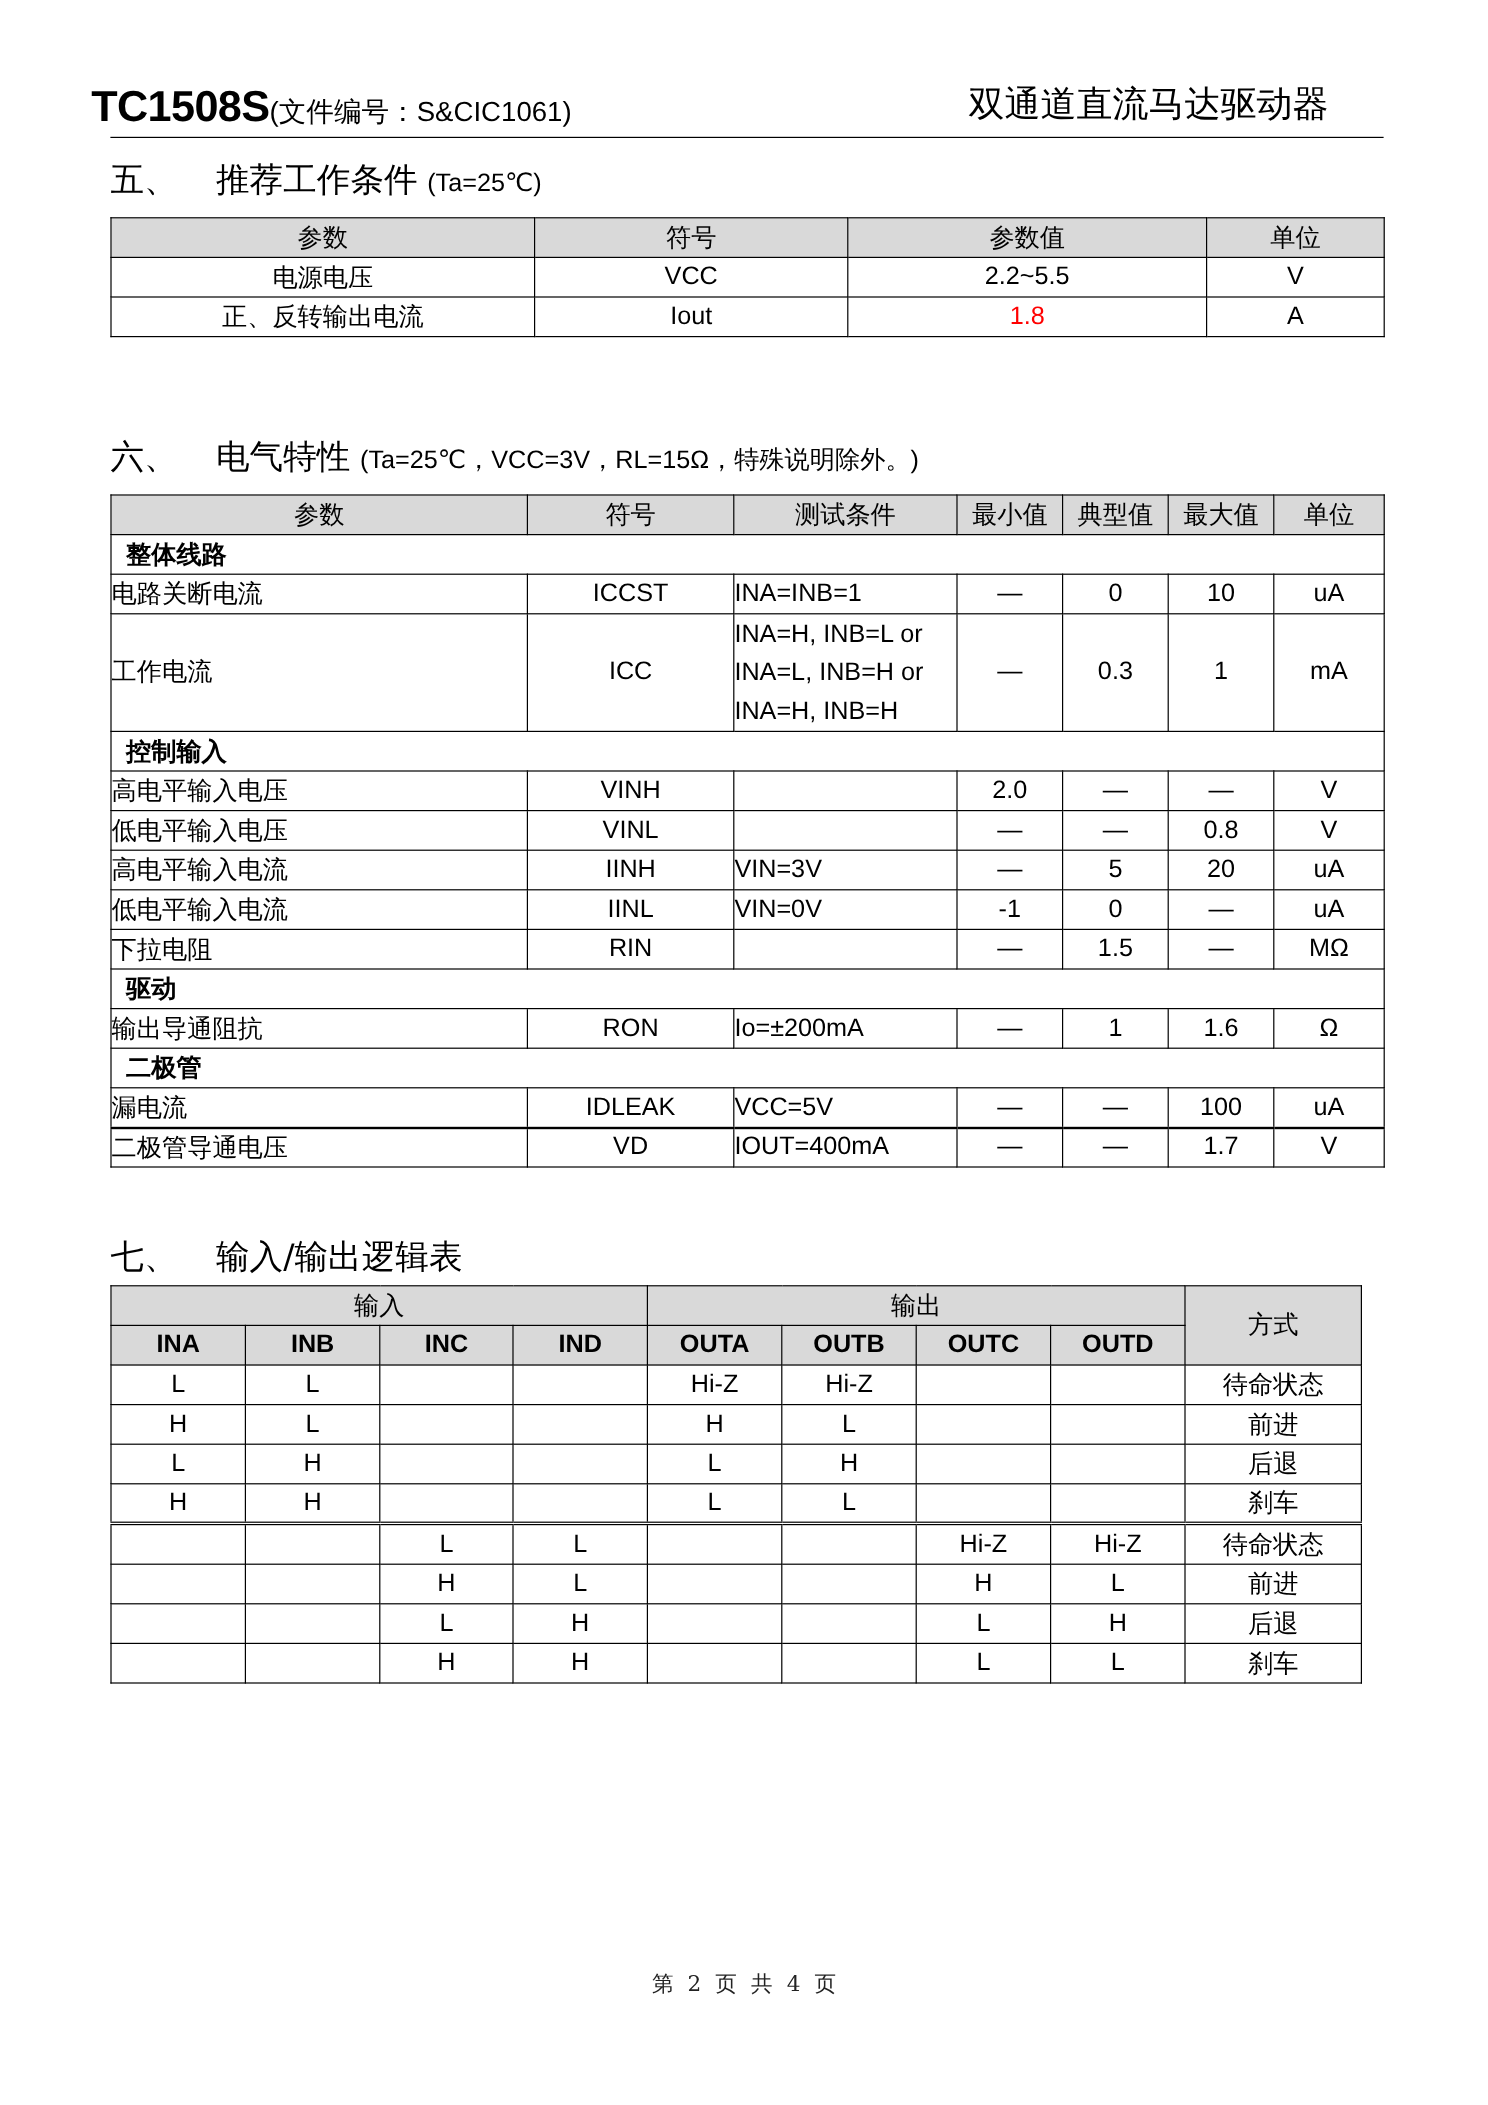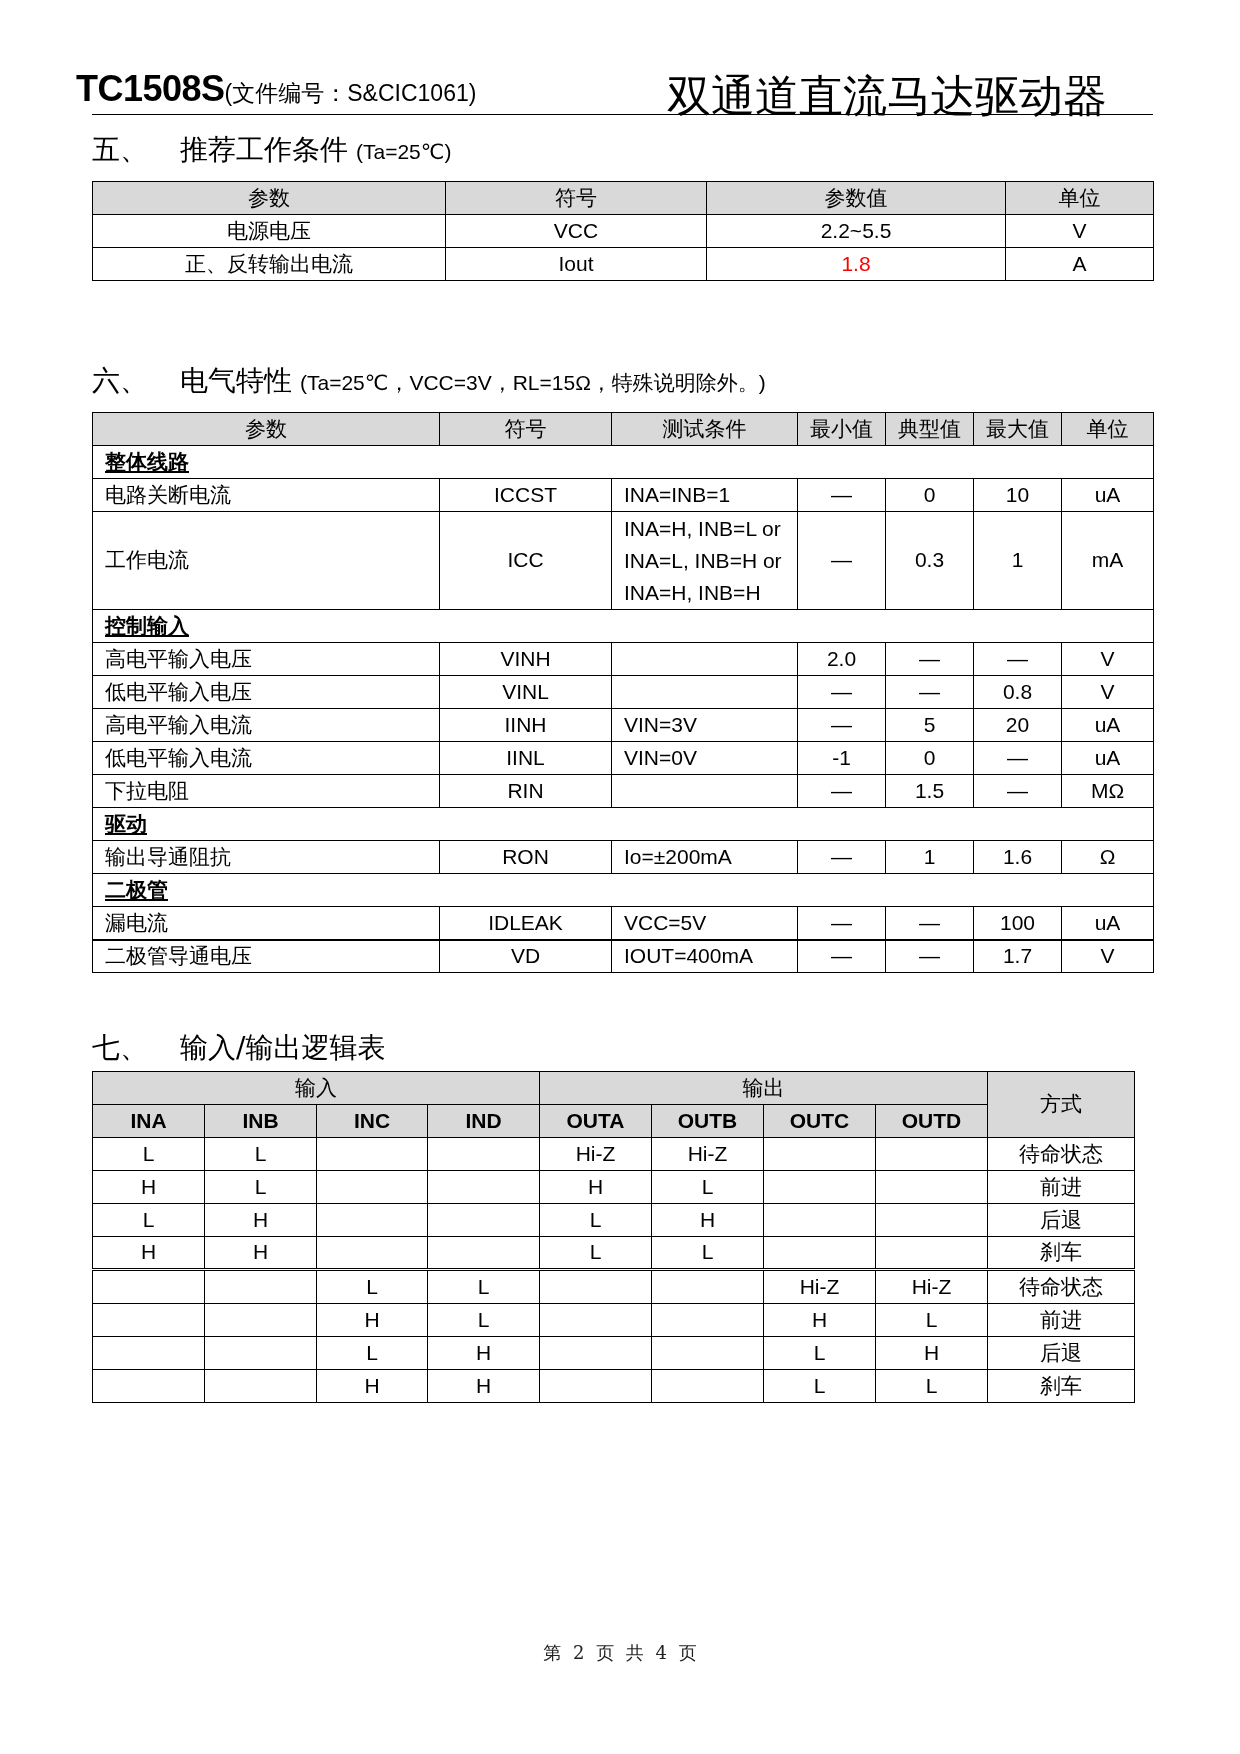--- a/index.html
+++ b/index.html
@@ -1,34 +1,34 @@
 <!DOCTYPE html>
 <html><head>
 <meta charset="utf-8">
 <style>
   html, body { margin: 0; padding: 0; background: #ffffff; }
   body { width: 1240px; height: 1754px; position: relative; font-family: "Liberation Sans", "DejaVu Sans", sans-serif; color: #000; overflow: hidden; }
   .abs { position: absolute; }
   .hdr-left { left: 76px; top: 68px; white-space: nowrap; }
   .hdr-model { font-size: 36px; font-weight: bold; letter-spacing: -0.5px; }
   .hdr-doc { font-size: 23px; }
-  .hdr-right { right: 133px; top: 67px; font-size: 44px; font-family: "DejaVu Sans", sans-serif; white-space: nowrap; }
+  .hdr-right { right: 133px; top: 67px; font-size: 30px; font-family: "DejaVu Sans", sans-serif; white-space: nowrap; }
   .hdr-rule { left: 92px; top: 114px; width: 1061px; height: 0; border-top: 1.5px solid #000; }
 
   .sec { left: 92px; white-space: nowrap; font-family: "DejaVu Sans", sans-serif; }
   .sec-num { font-size: 28px; display: inline-block; width: 88px; }
   .sec-title { font-size: 28px; }
   .sec-note { font-size: 21px; margin-left: 8px; font-family: "Liberation Sans", "DejaVu Sans", sans-serif; }
 
   table { border-collapse: collapse; position: absolute; table-layout: fixed; }
   td, th { border: 1.3px solid #000; padding: 0; font-size: 21px; font-weight: normal; text-align: center; vertical-align: middle; line-height: 1.15; }
   th { background: #d9d9d9; font-family: "DejaVu Sans", sans-serif; }
   .cjk { font-family: "DejaVu Sans", sans-serif; }
-  .left { text-align: left; padding-left: 12px; }
-  .group td { font-weight: bold; text-align: left; padding-left: 12px; font-family: "DejaVu Sans", sans-serif; text-decoration: underline; }
+  .left { text-align: left; }
+  .group td { font-weight: bold; text-align: left; padding-left: 12px; font-family: "DejaVu Sans", sans-serif; }
   .red { color: #ff0000; }
   .bold-h { font-weight: bold; font-family: "Liberation Sans", sans-serif; }
   .thick-top td { border-top: 3px double #000; }
   .footer { left: 0; width: 1240px; top: 1641px; text-align: center; font-size: 18px; font-family: "DejaVu Serif", serif; color: #222; word-spacing: 6px; }
 </style>
 </head>
 <body>
 
 <div class="abs hdr-left">
   <span class="hdr-model">TC1508S</span><span class="hdr-doc">(文件编号：S&amp;CIC1061)</span>

